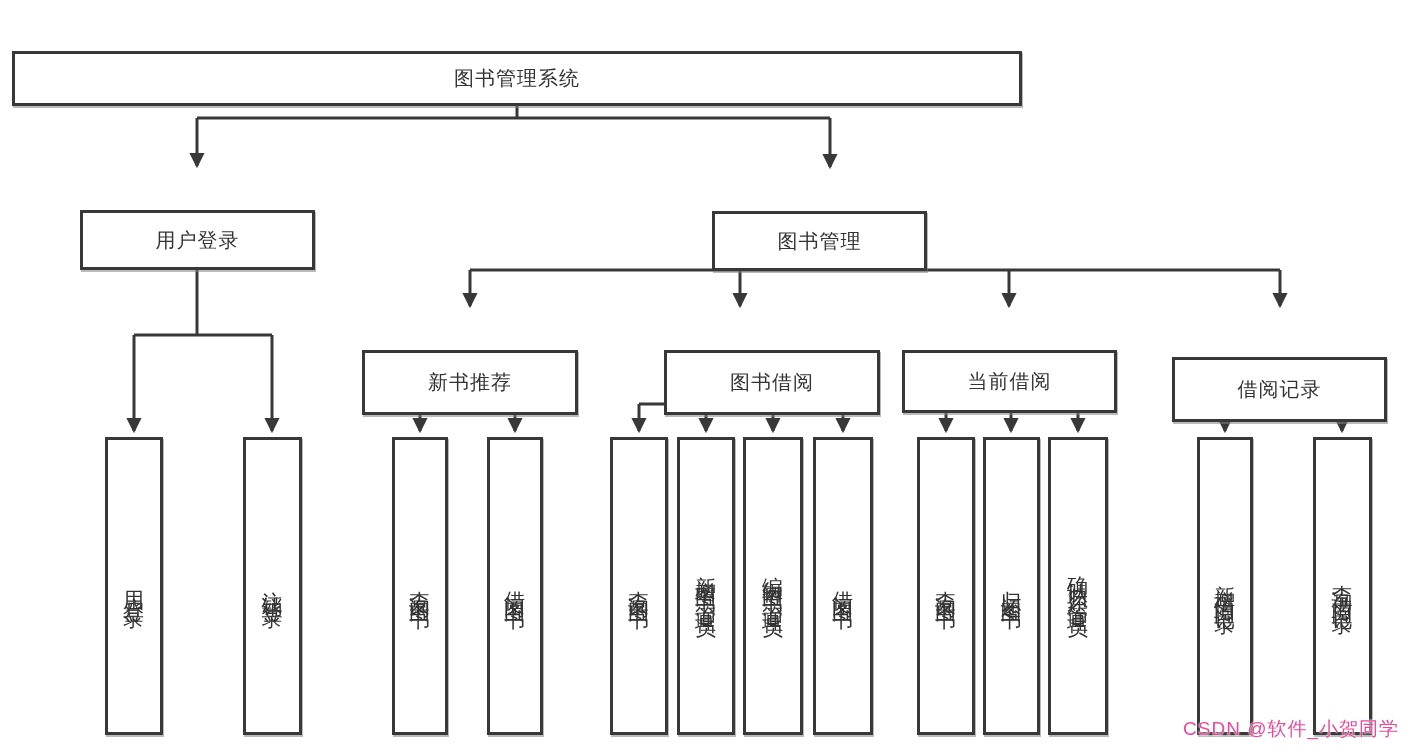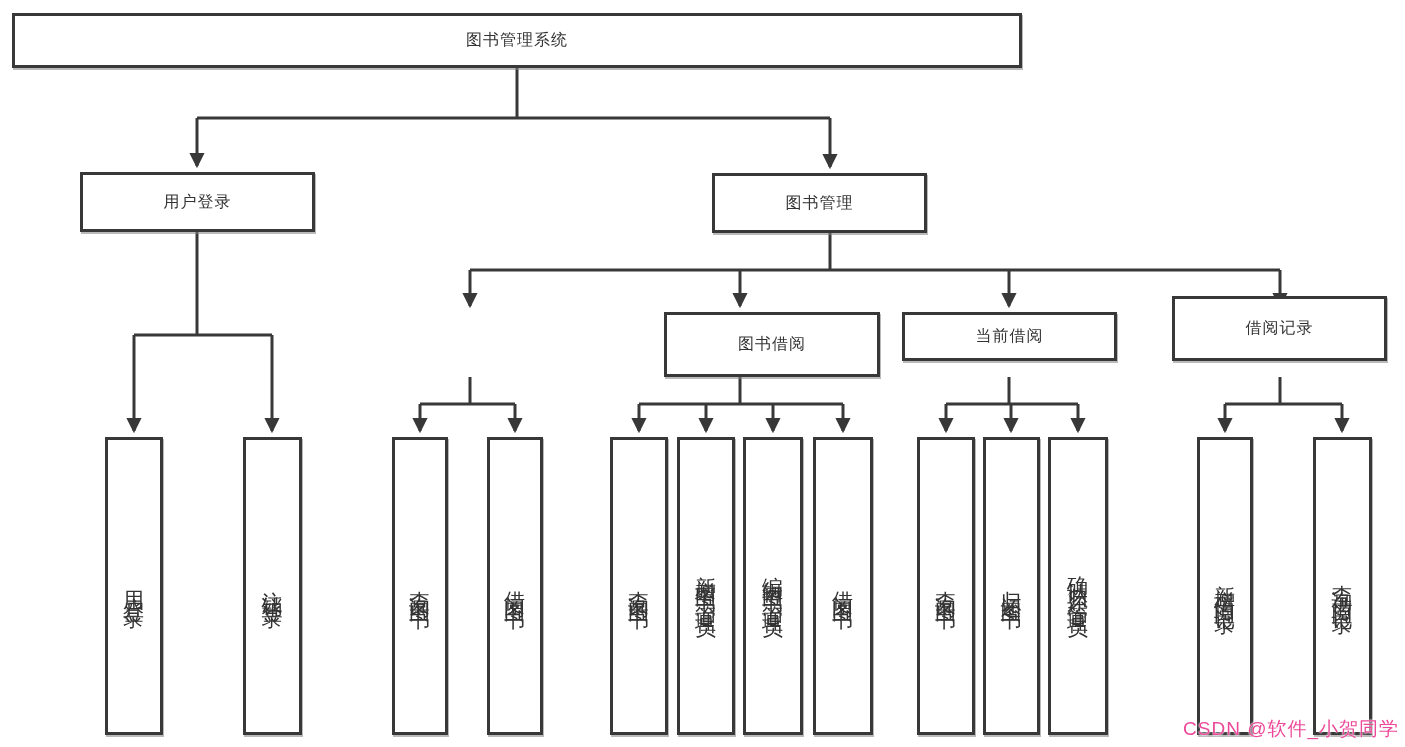--- a/index.html
+++ b/index.html
@@ -14,21 +14,21 @@
   .box{
     position:absolute;
     box-sizing:border-box;
     background:#ffffff;
     border:3px solid #383838;
     color:#333333;
     display:flex;align-items:center;justify-content:center;
     z-index:1;
     box-shadow:1px 2px 0 rgba(130,130,130,0.55);
   }
-  .hbox{font-size:16px;letter-spacing:1px;white-space:nowrap;}
+  .hbox{font-size:20px;letter-spacing:1px;white-space:nowrap;margin-top:38px;}
   .vbox .vtext{
     writing-mode:vertical-rl;
     text-orientation:mixed;
     font-size:21px;
     letter-spacing:6px;
     line-height:1;
     color:#333333;
   }
   #watermark{
     position:absolute;
@@ -94,23 +94,24 @@
       <path d="M1225 404 V431" marker-end="url(#arw)"></path>
       <path d="M1342 404 V431" marker-end="url(#arw)"></path>
     </g>
   </svg>
 
   <div class="box hbox" style="left:12px;top:13px;width:1010px;height:55px">图书管理系统</div>
 
   <div class="box hbox" style="left:80px;top:172px;width:235px;height:60px">用户登录</div>
   <div class="box hbox" style="left:712px;top:173px;width:215px;height:60px">图书管理</div>
 
+  <div class="box hbox" style="left:362px;top:312px;width:216px;height:65px">新书推荐</div>
   <div class="box hbox" style="left:664px;top:312px;width:216px;height:65px">图书借阅</div>
-  <div class="box hbox" style="left:902px;top:312px;width:215px;height:49px">当前借阅</div>
-  <div class="box hbox" style="left:1172px;top:296px;width:215px;height:65px">借阅记录</div>
+  <div class="box hbox" style="left:902px;top:312px;width:215px;height:63px">当前借阅</div>
+  <div class="box hbox" style="left:1172px;top:319px;width:215px;height:65px">借阅记录</div>
 
   <div class="box vbox" style="left:105px;top:437px;width:58px;height:298px">
     <span class="vtext">用户登录</span>
   </div>
   <div class="box vbox" style="left:243px;top:437px;width:59px;height:298px">
     <span class="vtext">注销登录</span>
   </div>
 
   <div class="box vbox" style="left:392px;top:437px;width:56px;height:298px">
     <span class="vtext">查询图书</span>

